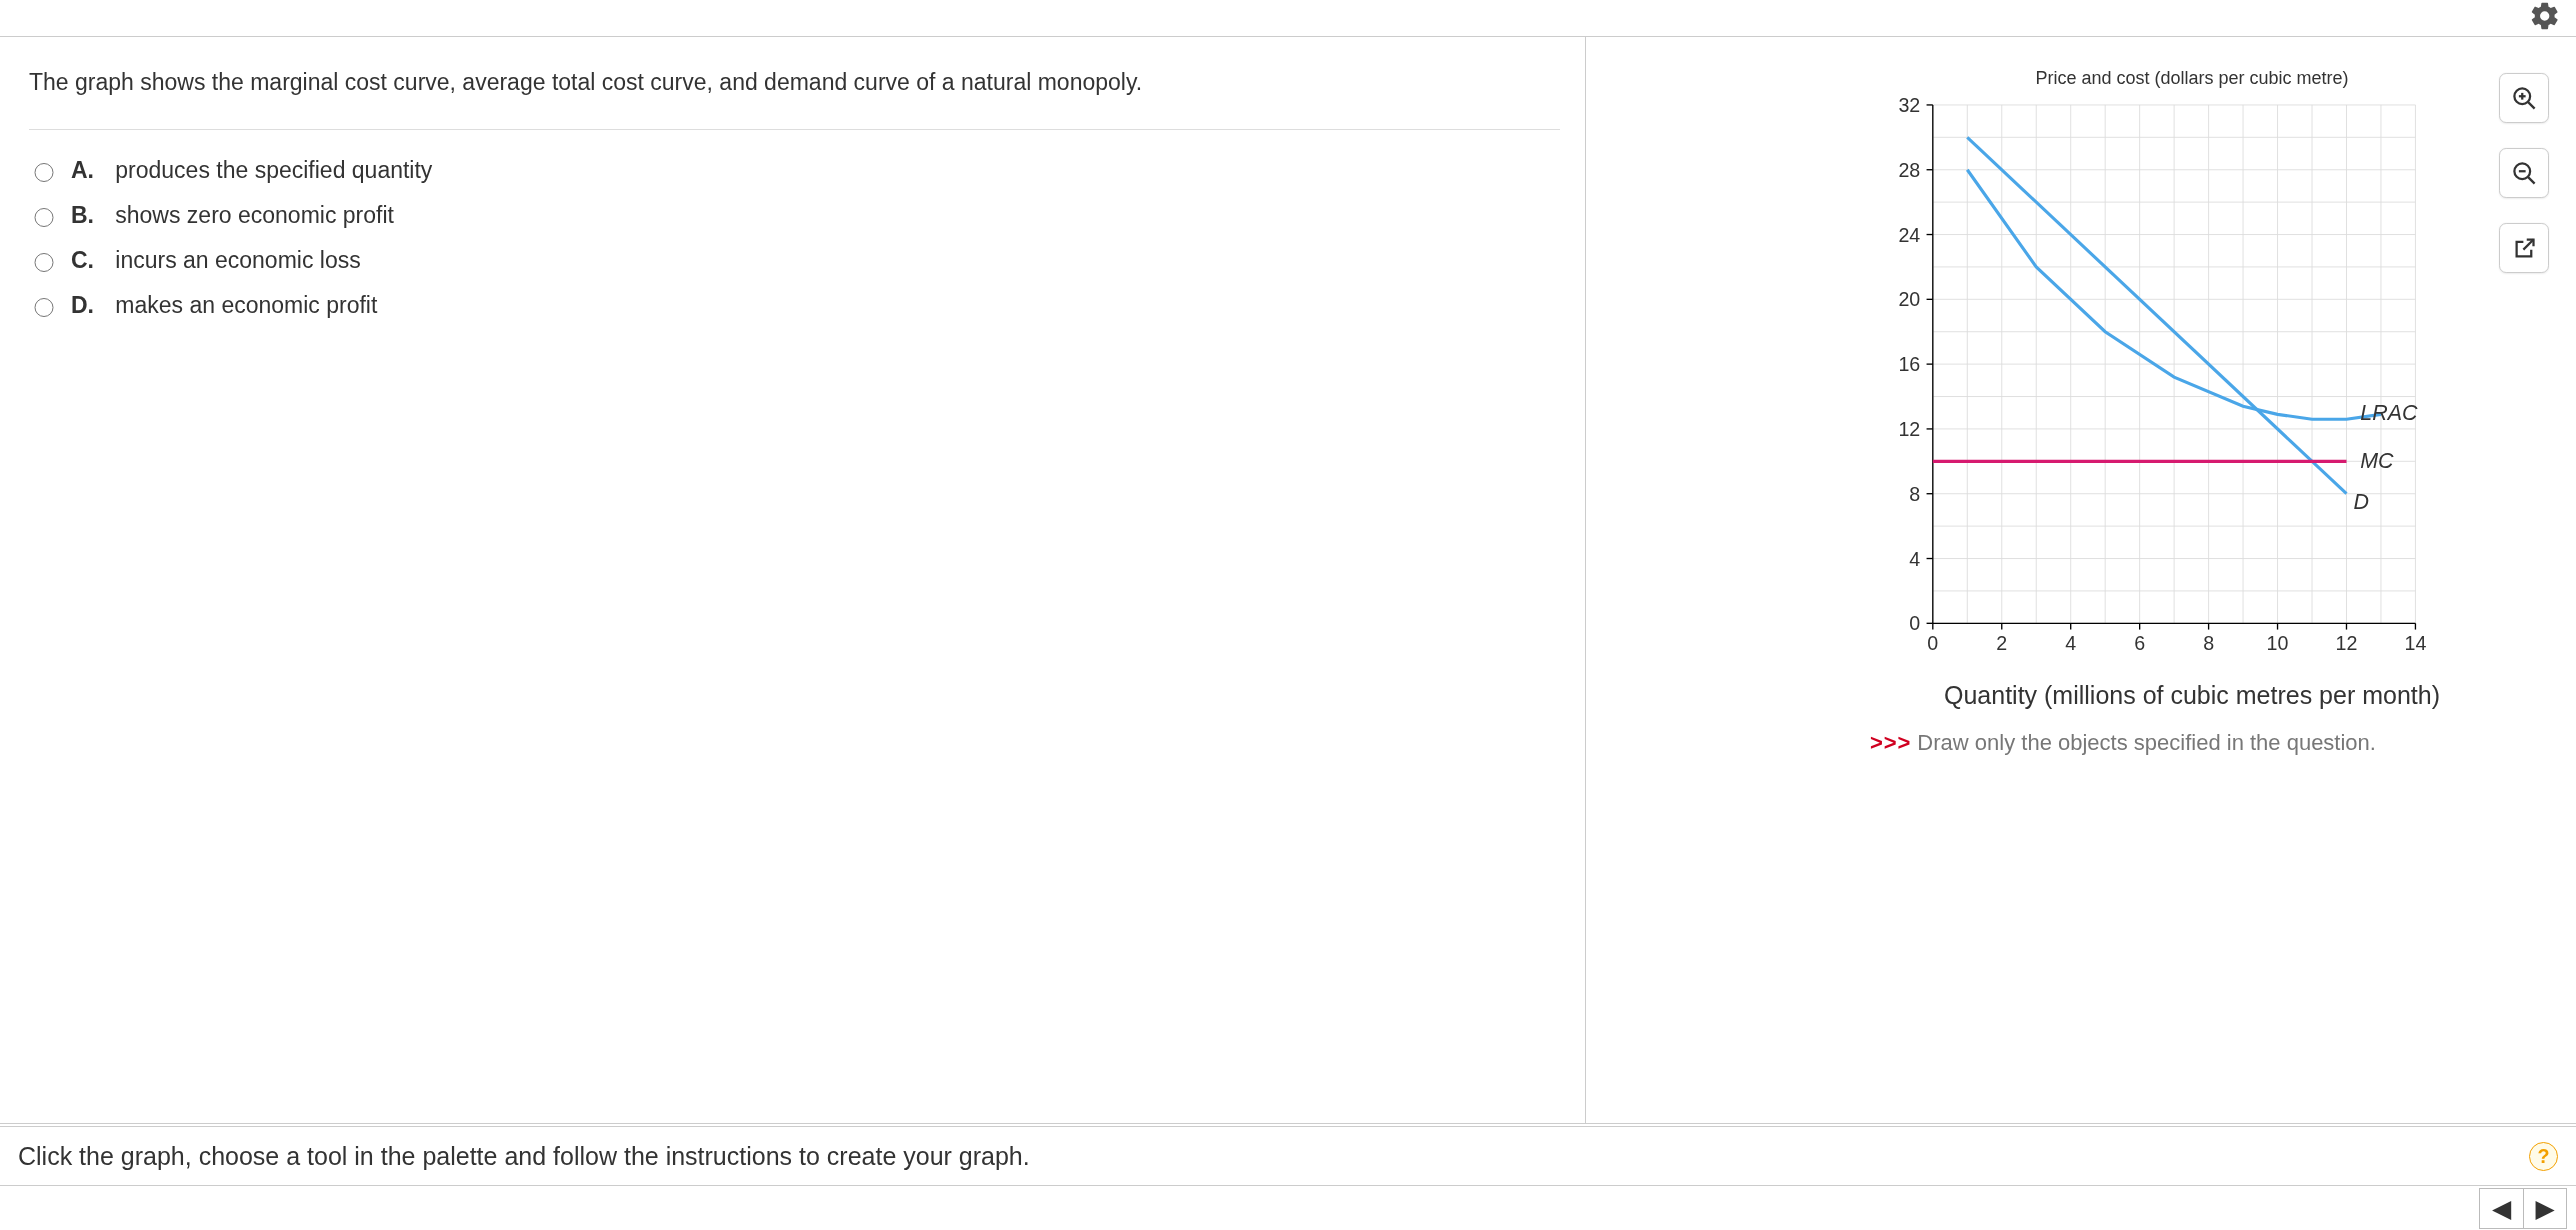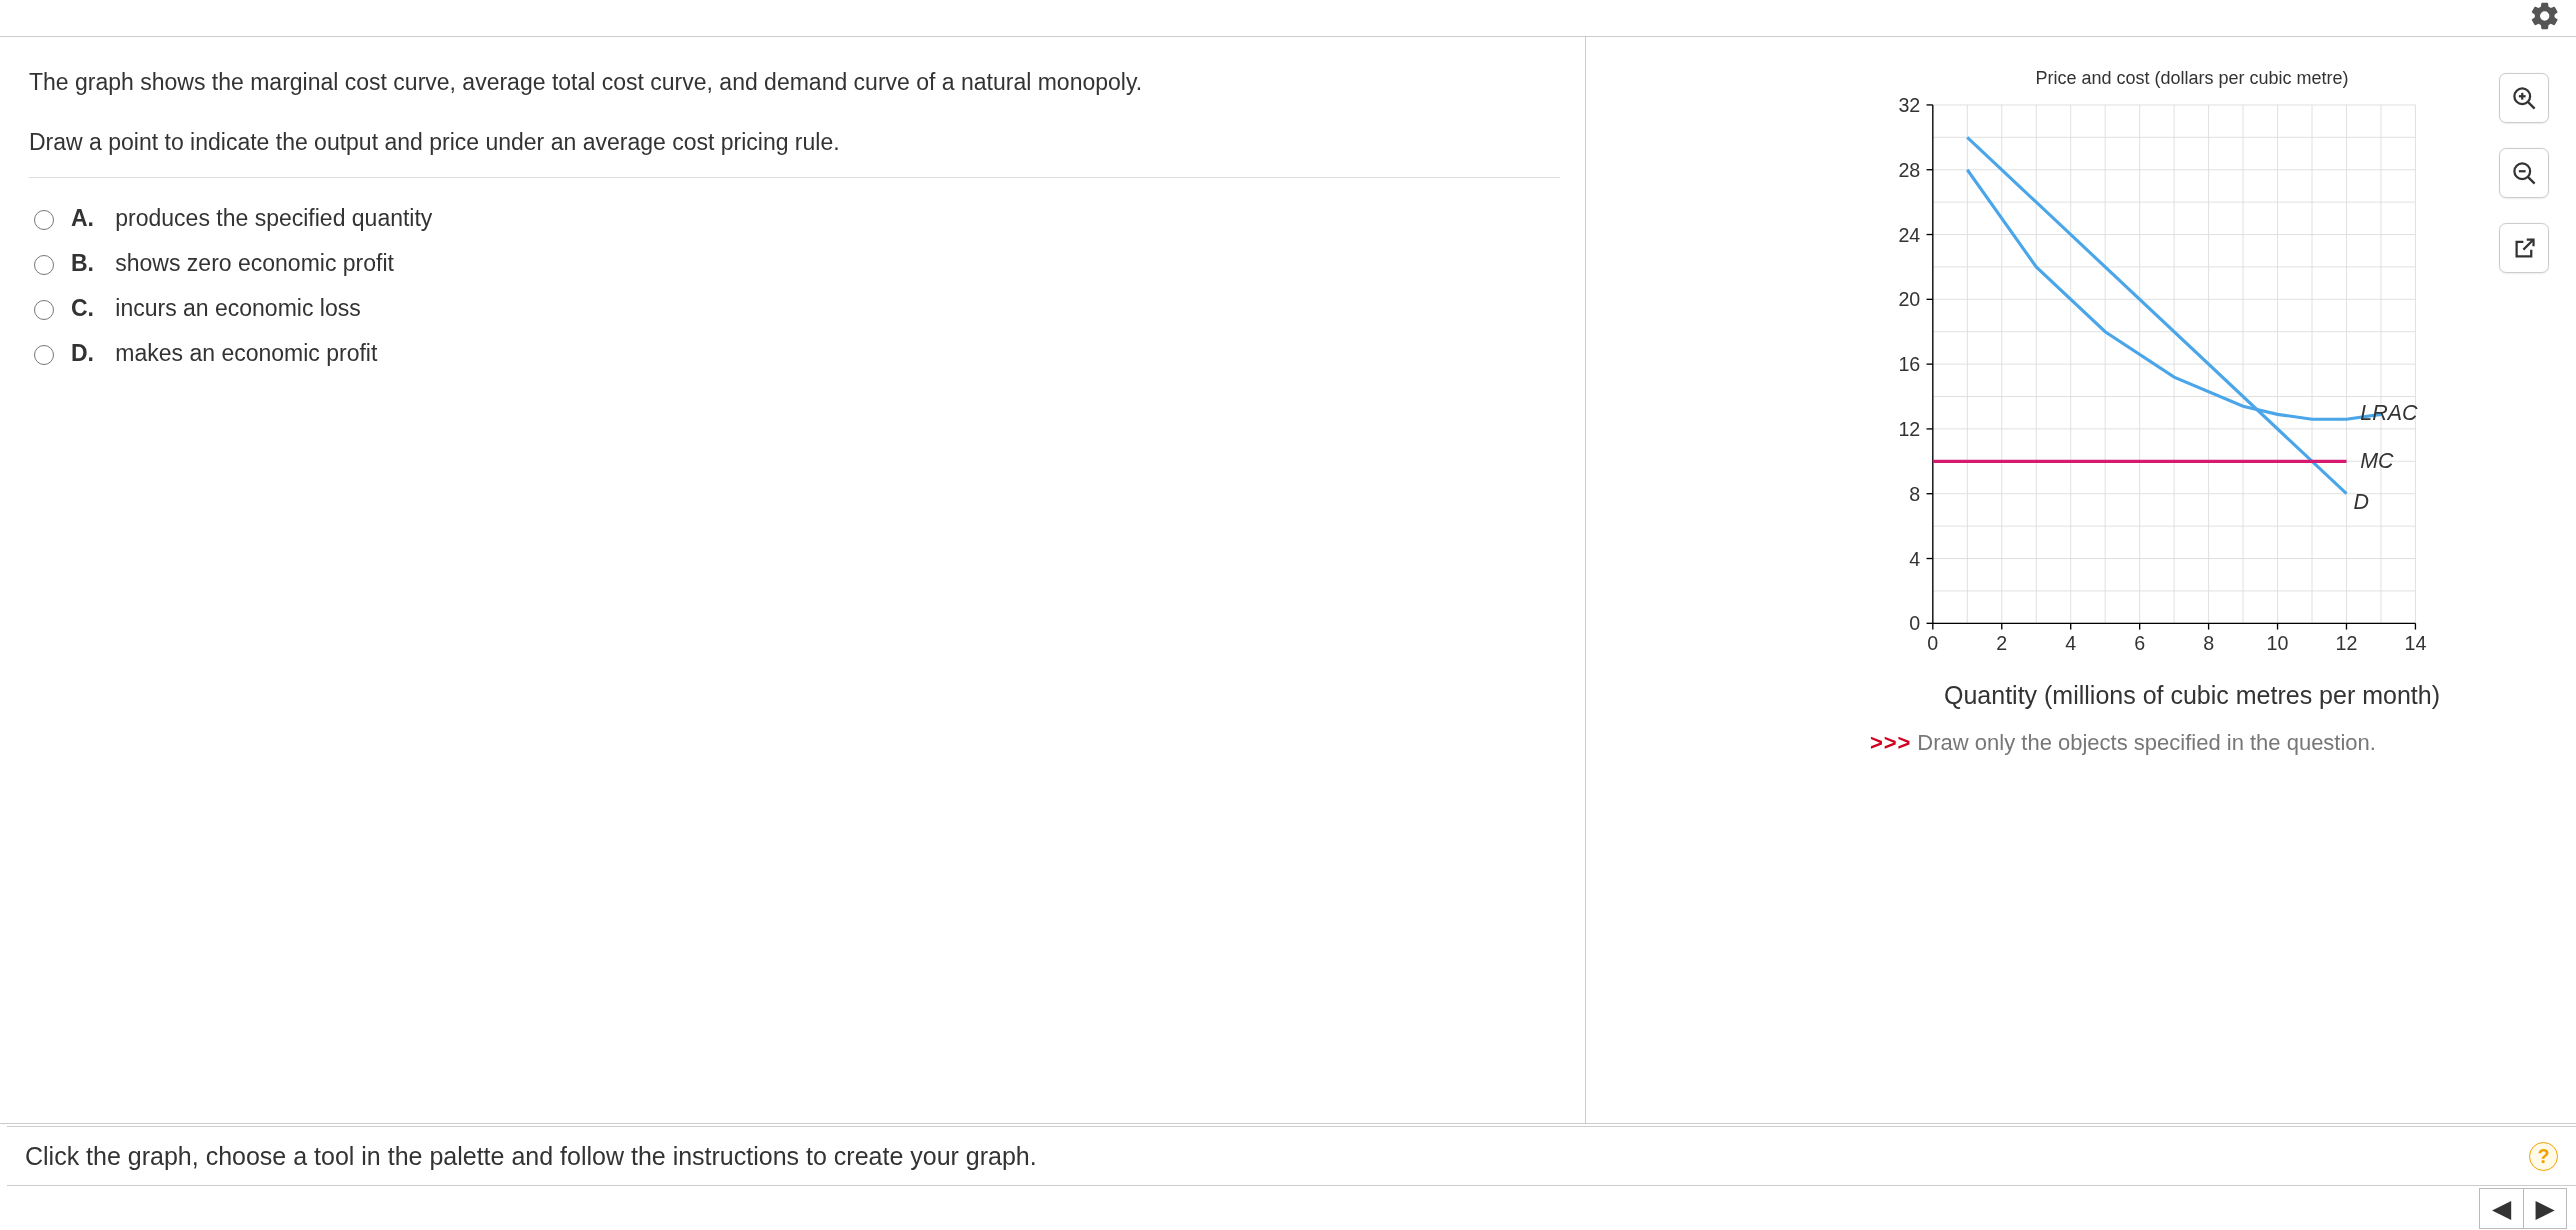--- a/index.html
+++ b/index.html
@@ -58,21 +58,21 @@
       padding: 9px 0;
     }
     .option-row input[type=radio] {
       width: 19.7px; height: 19.7px;
       accent-color: #0a6bc7;
       border: 1.8px solid #0a6bc7;
     }
     .option-letter { font-weight: bold; min-width: 30px; }
     .footer {
       position: absolute;
-      left: 7px; right: 0; bottom: 45px;
+      left: 0; right: 0; bottom: 45px;
       border-top: 0.9px solid #ccc;
       border-bottom: 0.9px solid #ccc;
       padding: 14.3px 18px;
       font-size: 25px;
       display: flex;
       justify-content: space-between;
       align-items: center;
     }
     .help-badge {
       width: 29px; height: 29px;
@@ -148,21 +148,20 @@
   <svg viewBox="0 0 24 24" fill="#555">
       <path d="M19.14,12.94a7,7,0,0,0,.05-.94,7,7,0,0,0-.05-.94l2.11-1.65a.5.5,0,0,0,.12-.64l-2-3.46a.5.5,0,0,0-.61-.22l-2.49,1a7.23,7.23,0,0,0-1.63-.94l-.38-2.65A.5.5,0,0,0,13.77,2H9.77a.5.5,0,0,0-.49.42L8.9,5.07a7.23,7.23,0,0,0-1.63.94l-2.49-1a.5.5,0,0,0-.61.22l-2,3.46a.5.5,0,0,0,.12.64L4.4,11a7,7,0,0,0-.05.94,7,7,0,0,0,.05.94L2.29,14.53a.5.5,0,0,0-.12.64l2,3.46a.5.5,0,0,0,.61.22l2.49-1a7.23,7.23,0,0,0,1.63.94l.38,2.65a.5.5,0,0,0,.49.42h4a.5.5,0,0,0,.49-.42l.38-2.65a7.23,7.23,0,0,0,1.63-.94l2.49,1a.5.5,0,0,0,.61-.22l2-3.46a.5.5,0,0,0-.12-.64ZM11.77,15.5A3.5,3.5,0,1,1,15.27,12,3.5,3.5,0,0,1,11.77,15.5Z"></path>
     </svg>
 </div>
 
 <div class="content-wrap">
   <div class="two-col">
     <div class="left-pane">
       <div class="qrow question-text">The graph shows the marginal cost curve, average total cost curve, and demand curve of a natural monopoly.</div>
       <div style="height:12.5px"></div>
-      <div class="qrow question-text">Draw a point to indicate the output and price under an average cost pricing rule.</div>
       <div class="divider"></div>
 
       <div class="options">
         <label class="option-row">
           <input type="radio" name="ans" style="">
           <span class="option-letter">A.</span>
           <span>produces the specified quantity</span>
         </label>
         <label class="option-row">
           <input type="radio" name="ans" style="">

